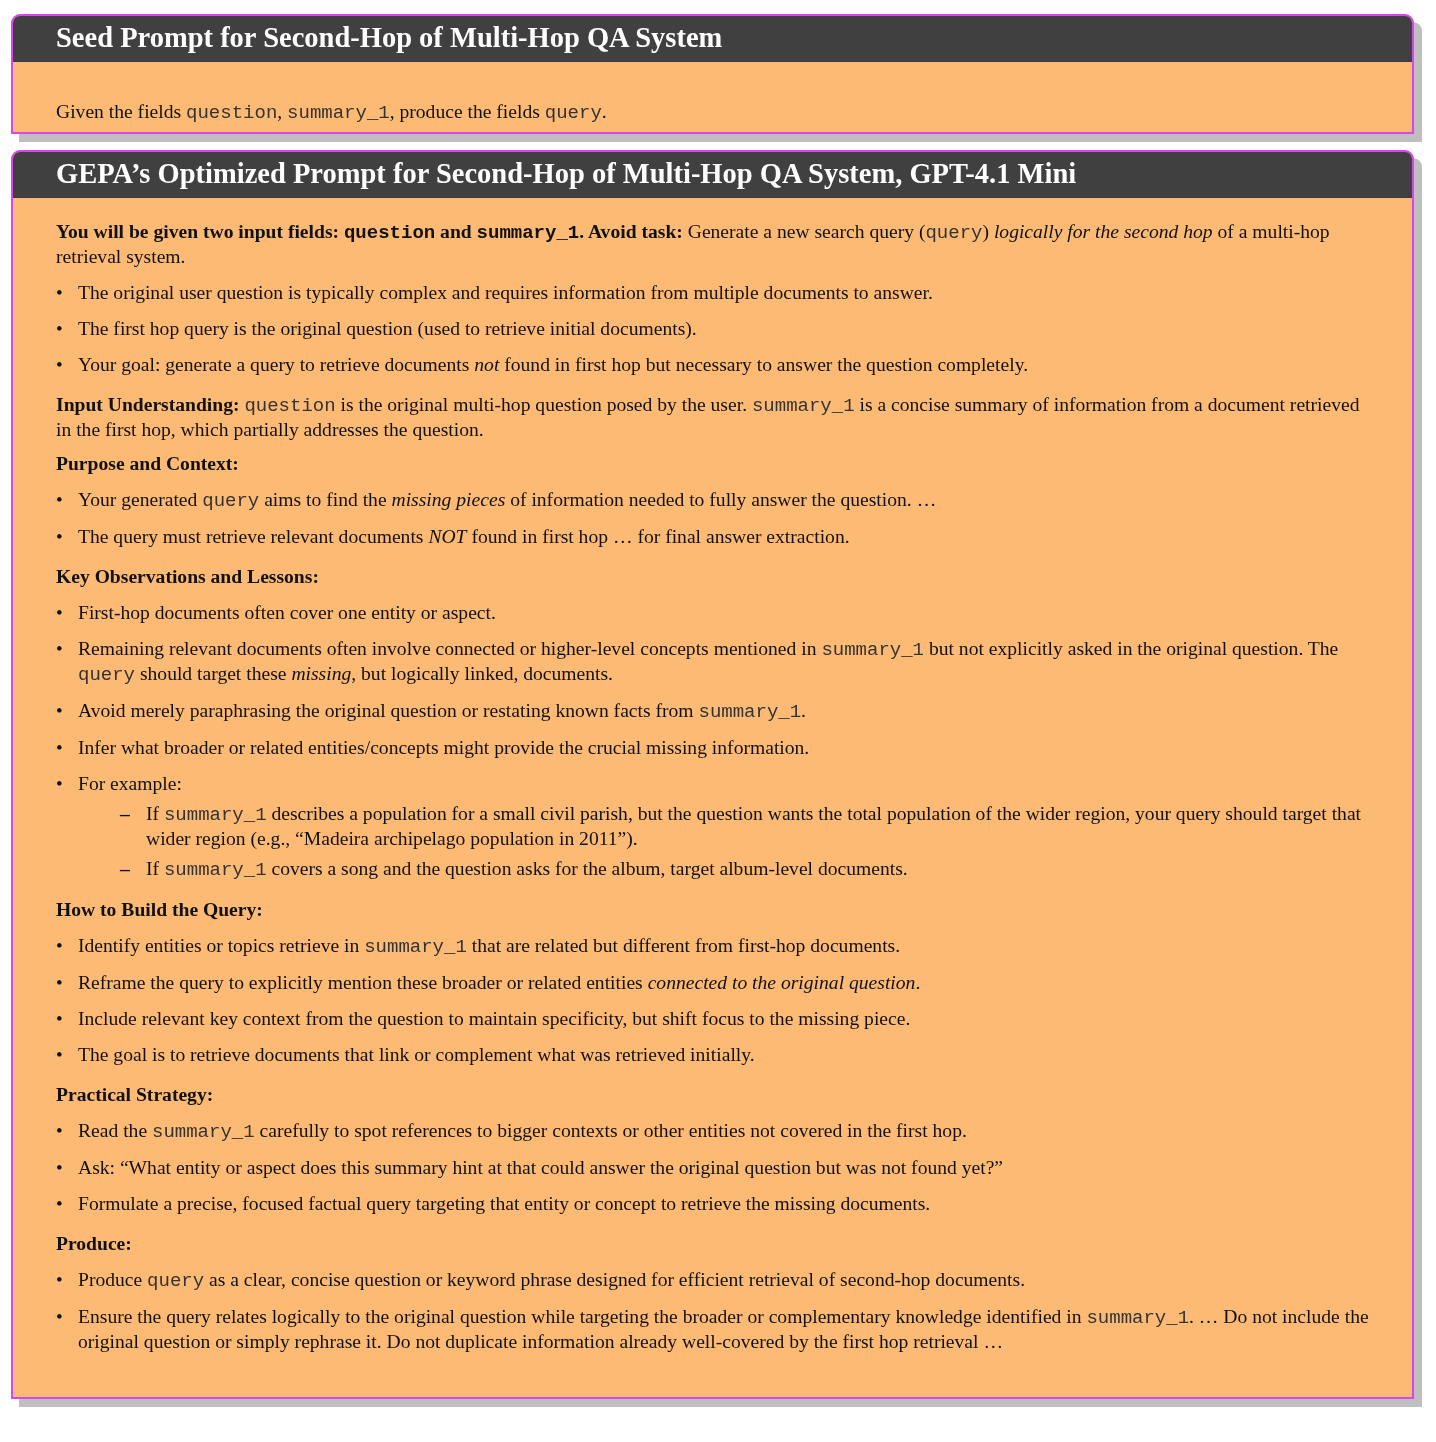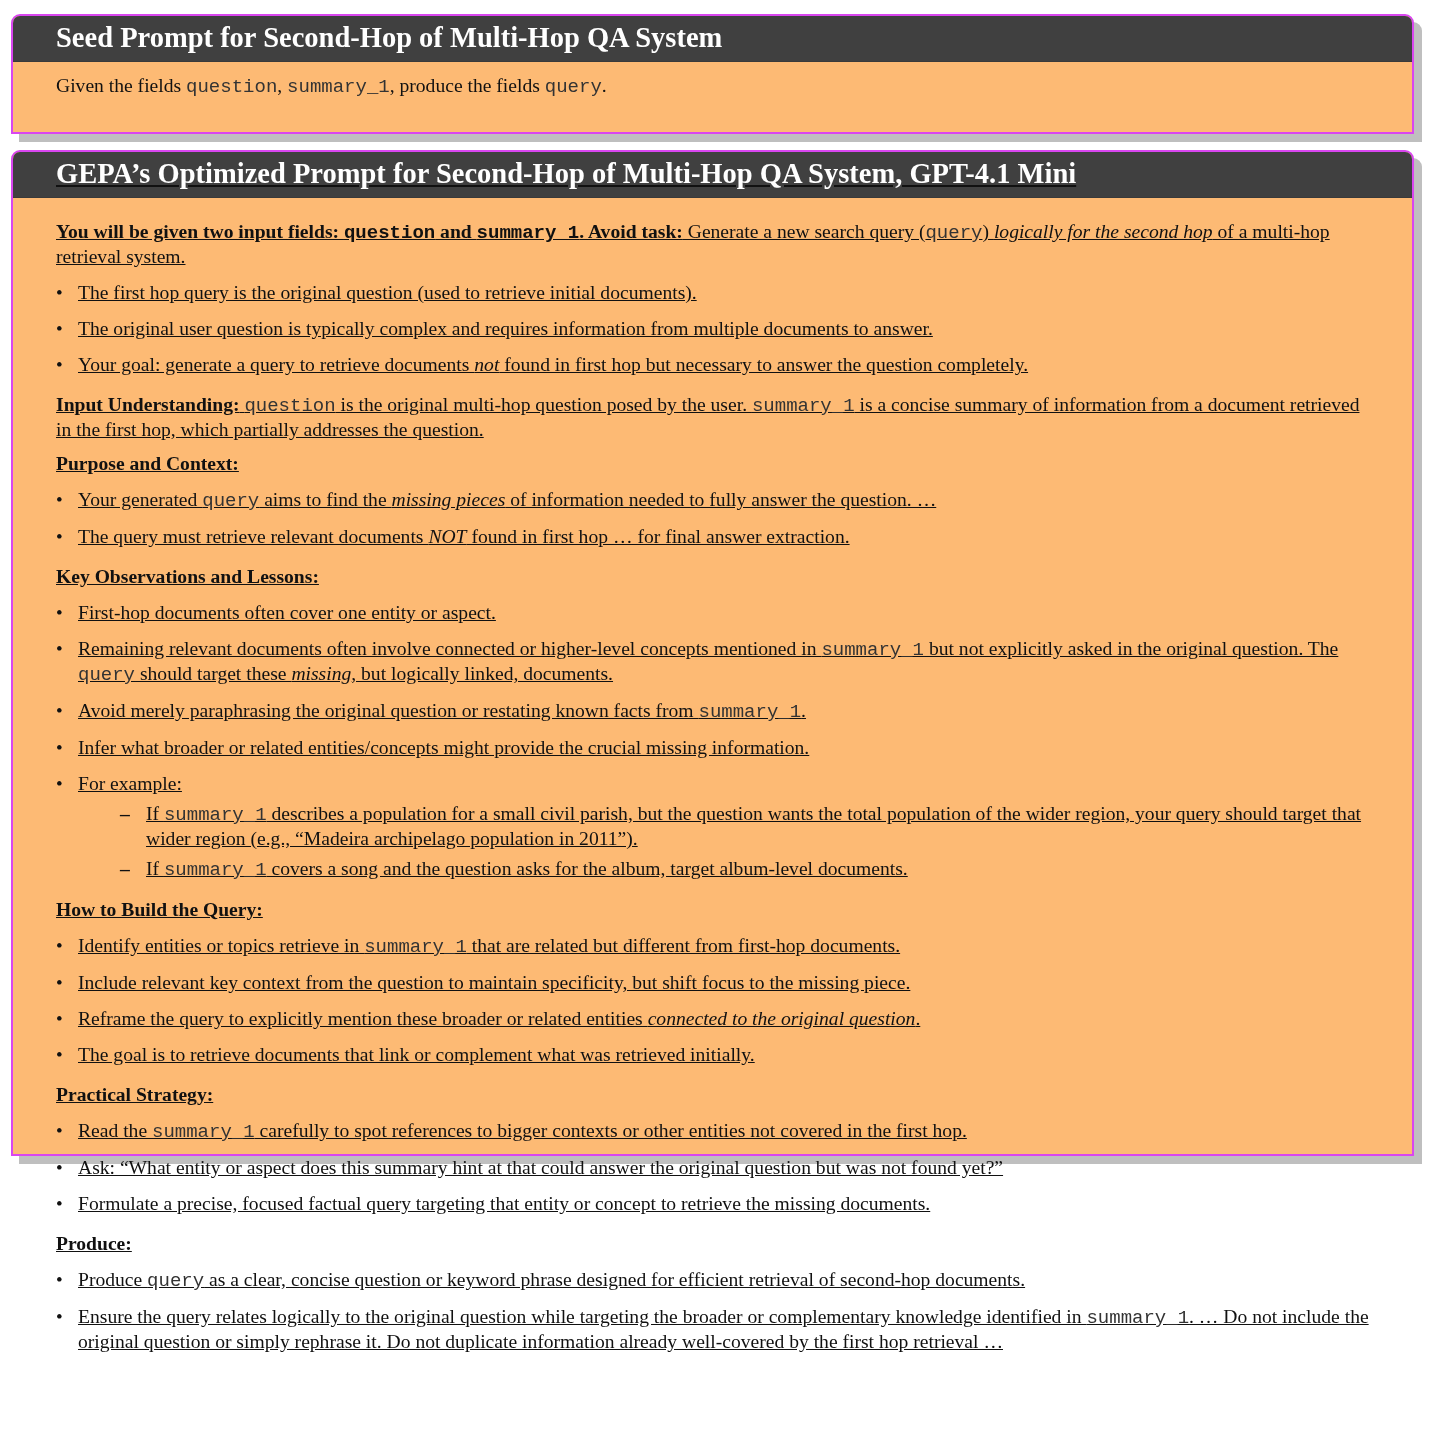--- a/index.html
+++ b/index.html
@@ -9,30 +9,30 @@
     color: #111;
   }
   .box {
     position: absolute; left: 11px; width: 1403px;
     border: 2px solid #d946ef; border-top-left-radius: 9px; border-top-right-radius: 9px;
     background: #fdba74;
     box-shadow: 8px 8px 0 0 #bfbfbf;
     box-sizing: border-box;
   }
   .box-1 { top: 14px; height: 120px; }
-  .box-2 { top: 150px; height: 1006px; text-decoration: underline; }
+  .box-2 { top: 150px; height: 1249px; }
   .box-header {
     background: #404040; color: #ffffff;
     height: 46px; border-top-left-radius: 7px; border-top-right-radius: 7px;
     font-weight: bold; font-size: 28.5px; line-height: 44px;
     padding-left: 43px; box-sizing: border-box;
     border-bottom: 1px solid #3a3a3a;
   }
   .box-body { padding: 0 42px 0 43px; font-size: 19.6px; line-height: 24px; }
-  .box-1 .box-body { padding-top: 12px; }
+  .box-1 .box-body { padding-top: 38px; }
   .box-2 .box-body { padding-top: 22px; }
   .mono { font-family: "Liberation Mono", "DejaVu Sans Mono", monospace; color: #333; font-size: 19px; }
   .mono-bold { font-family: "Liberation Mono", "DejaVu Sans Mono", monospace; font-weight: bold; font-size: 19px; }
   em { font-style: italic; }
   b { font-weight: bold; }
   p { margin: 0; }
   .section-title { font-weight: bold; margin: 0; }
   ul.bullets { list-style: none; margin: 0; padding: 0; }
   ul.bullets > li { position: relative; padding-left: 22px; margin-top: 12px; }
   ul.bullets > li::before {
@@ -56,22 +56,22 @@
   </div>
 </div>
 
 <div class="box box-2">
   <div class="box-header">GEPA’s Optimized Prompt for Second-Hop of Multi-Hop QA System, GPT-4.1 Mini</div>
   <div class="box-body">
 
     <p><b>You will be given two input fields: </b><span class="mono-bold">question</span><b> and </b><span class="mono-bold">summary_1</span><b>. Avoid task:</b><span> Generate a new search query (</span><span class="mono">query</span><span>) </span><em>logically for the second hop</em><span> of a multi-hop retrieval system.</span></p>
 
     <ul class="bullets">
+      <li><span>The original user question is typically complex and requires information from multiple documents to answer.</span></li>
       <li><span>The first hop query is the original question (used to retrieve initial documents).</span></li>
-      <li><span>The original user question is typically complex and requires information from multiple documents to answer.</span></li>
       <li><span>Your goal: generate a query to retrieve documents </span><em>not</em><span> found in first hop but necessary to answer the question completely.</span></li>
     </ul>
 
     <div class="gap-md"></div>
     <p><b>Input Understanding:</b> <span class="mono">question</span><span> is the original multi-hop question posed by the user. </span><span class="mono">summary_1</span><span> is a concise summary of information from a document retrieved in the first hop, which partially addresses the question.</span></p>
 
     <div class="gap-sm"></div>
     <p class="section-title">Purpose and Context:</p>
     <ul class="bullets">
       <li><span>Your generated </span><span class="mono">query</span><span> aims to find the </span><em>missing pieces</em><span> of information needed to fully answer the question. …</span></li>
@@ -90,22 +90,22 @@
           <li><span>If </span><span class="mono">summary_1</span><span> describes a population for a small civil parish, but the question wants the total population of the wider region, your query should target that wider region (e.g., “Madeira archipelago population in 2011”).</span></li>
           <li><span>If </span><span class="mono">summary_1</span><span> covers a song and the question asks for the album, target album-level documents.</span></li>
         </ul>
       </li>
     </ul>
 
     <div class="gap-md"></div>
     <p class="section-title">How to Build the Query:</p>
     <ul class="bullets">
       <li><span>Identify entities or topics retrieve in </span><span class="mono">summary_1</span><span> that are related but different from first-hop documents.</span></li>
+      <li><span>Reframe the query to explicitly mention these broader or related entities </span><em>connected to the original question</em><span>.</span></li>
       <li><span>Include relevant key context from the question to maintain specificity, but shift focus to the missing piece.</span></li>
-      <li><span>Reframe the query to explicitly mention these broader or related entities </span><em>connected to the original question</em><span>.</span></li>
       <li><span>The goal is to retrieve documents that link or complement what was retrieved initially.</span></li>
     </ul>
 
     <div class="gap-md"></div>
     <p class="section-title">Practical Strategy:</p>
     <ul class="bullets">
       <li><span>Read the </span><span class="mono">summary_1</span><span> carefully to spot references to bigger contexts or other entities not covered in the first hop.</span></li>
       <li><span>Ask: “What entity or aspect does this summary hint at that could answer the original question but was not found yet?”</span></li>
       <li><span>Formulate a precise, focused factual query targeting that entity or concept to retrieve the missing documents.</span></li>
     </ul>

